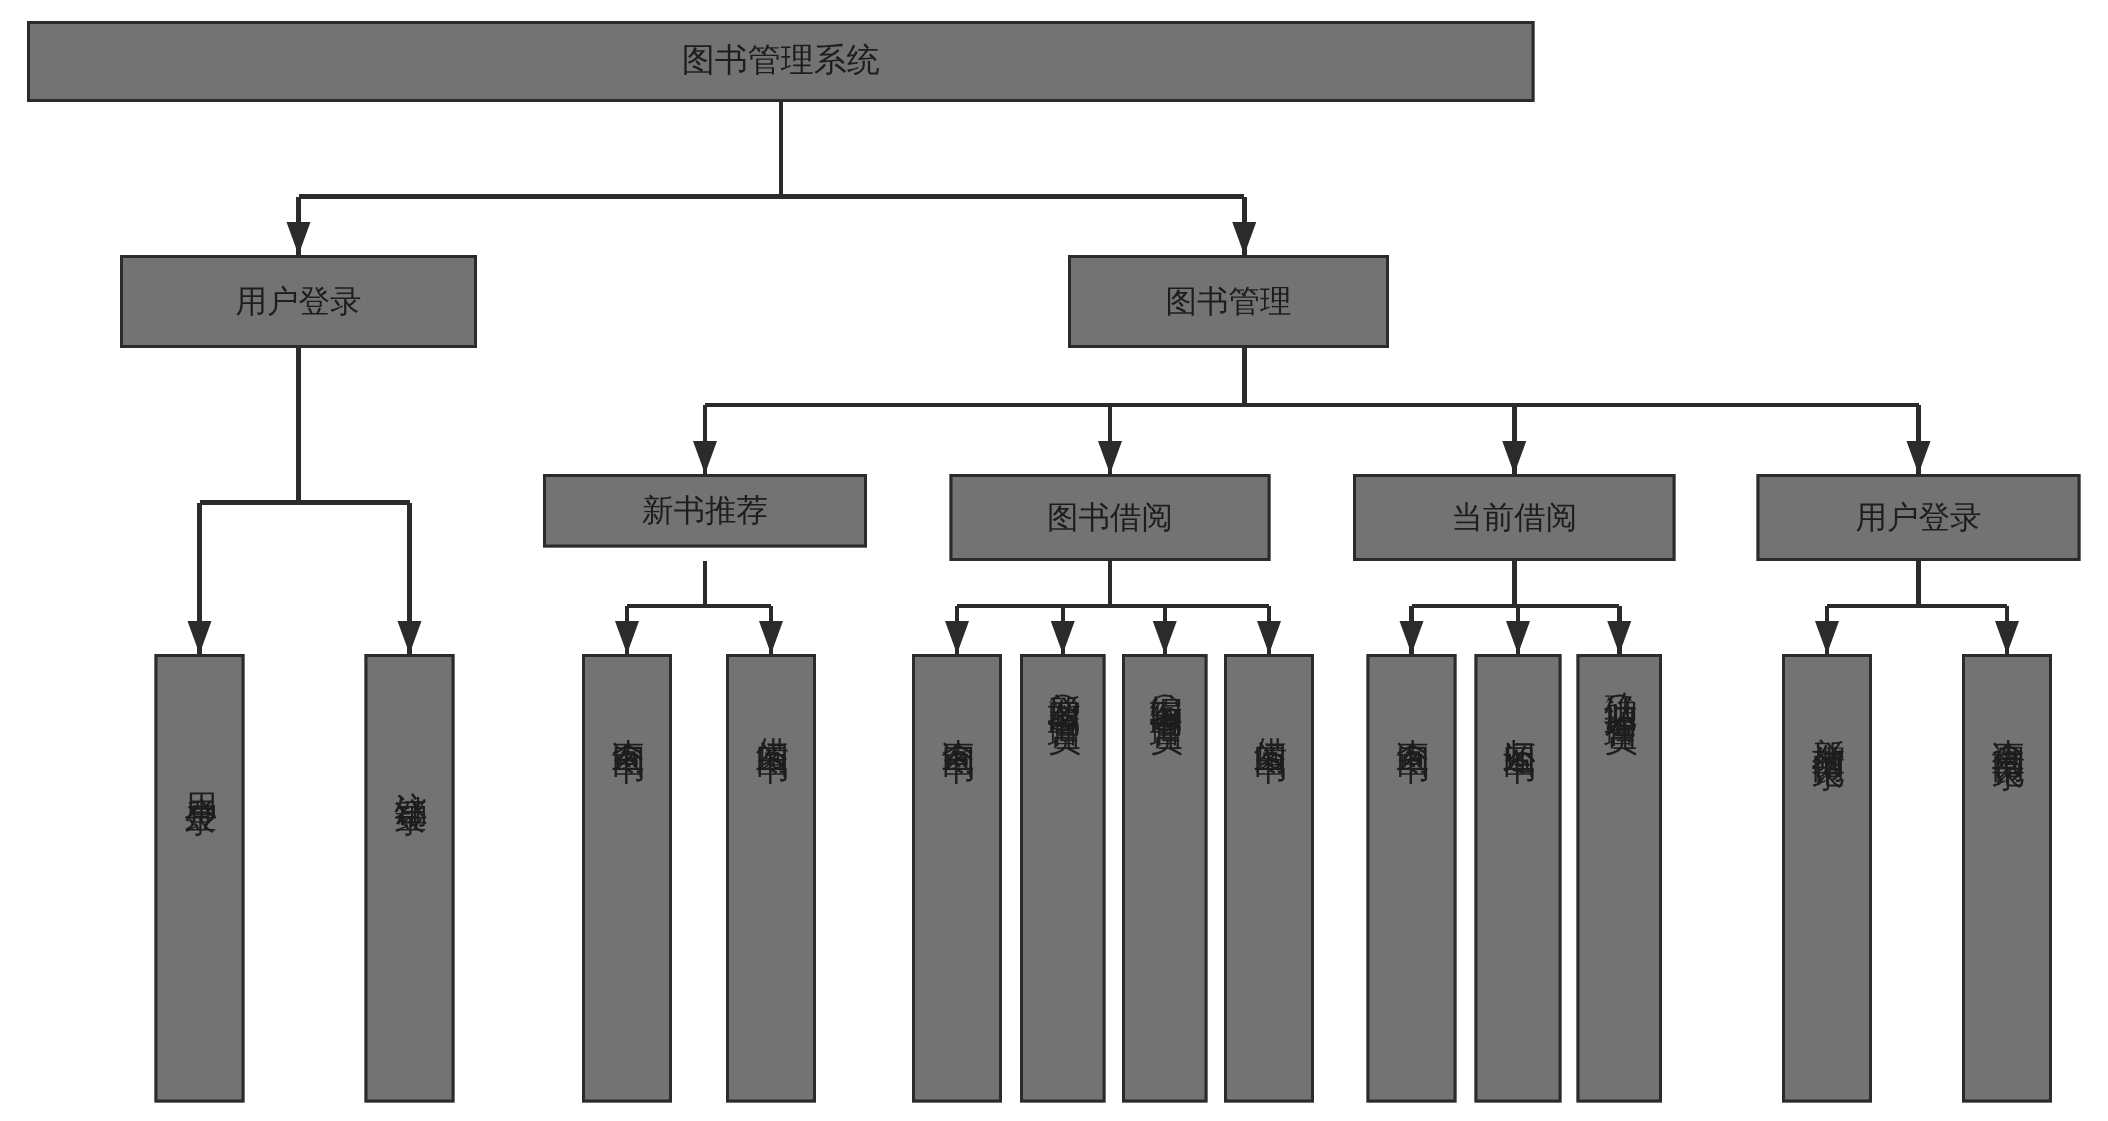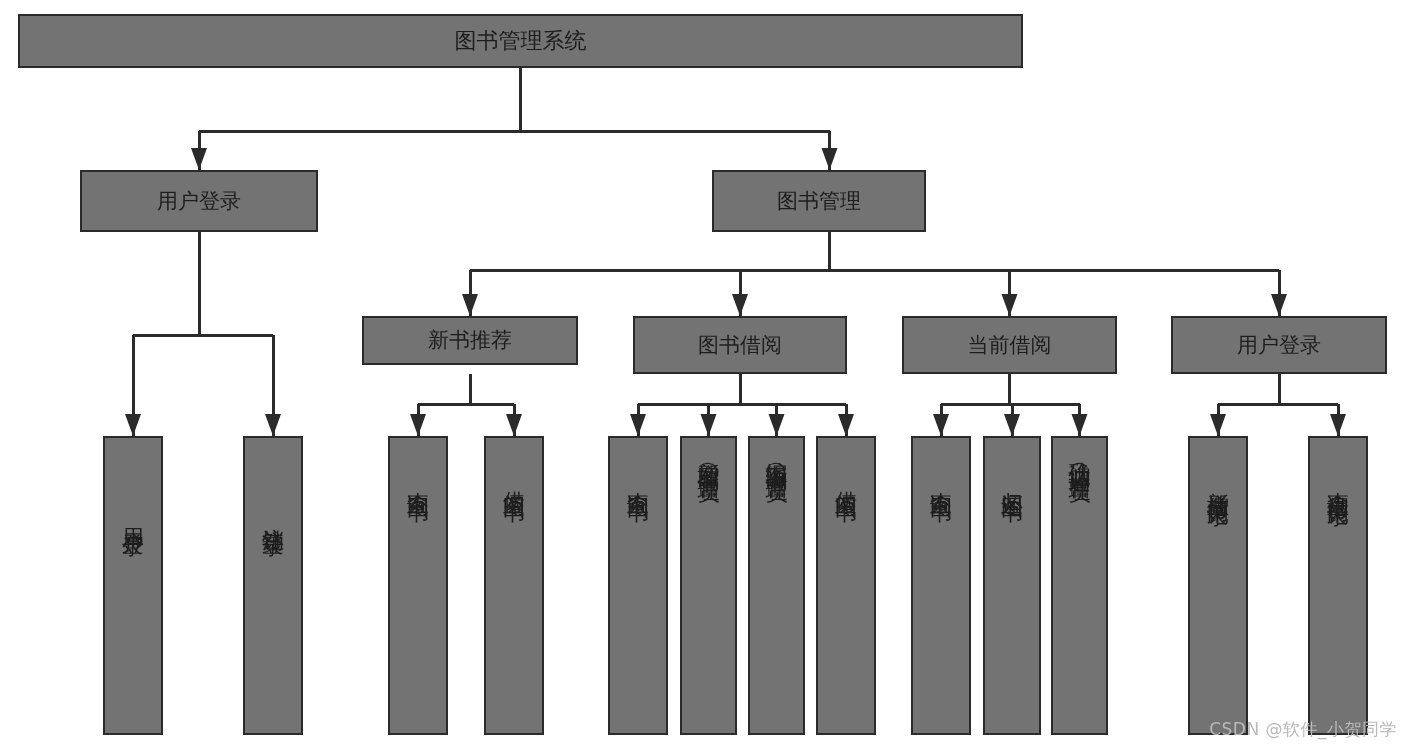--- a/index.html
+++ b/index.html
@@ -197,14 +197,13 @@
       <div class="node vert top" style="left: 1051px; top: 436px; width: 57px; height: 299px;">
         <div class="label">确认归还（管理员）</div>
       </div>
       <div class="node vert midlow" style="left: 1188px; top: 436px; width: 60px; height: 299px;">
         <div class="label">新增借阅记录</div>
       </div>
       <div class="node vert midlow" style="left: 1308px; top: 436px; width: 60px; height: 299px;">
         <div class="label">查询借阅记录</div>
       </div>
     </div>
-  <div id="watermark">CSDN @软件_小贺同学</div>
 </div>
 
 </body></html>

